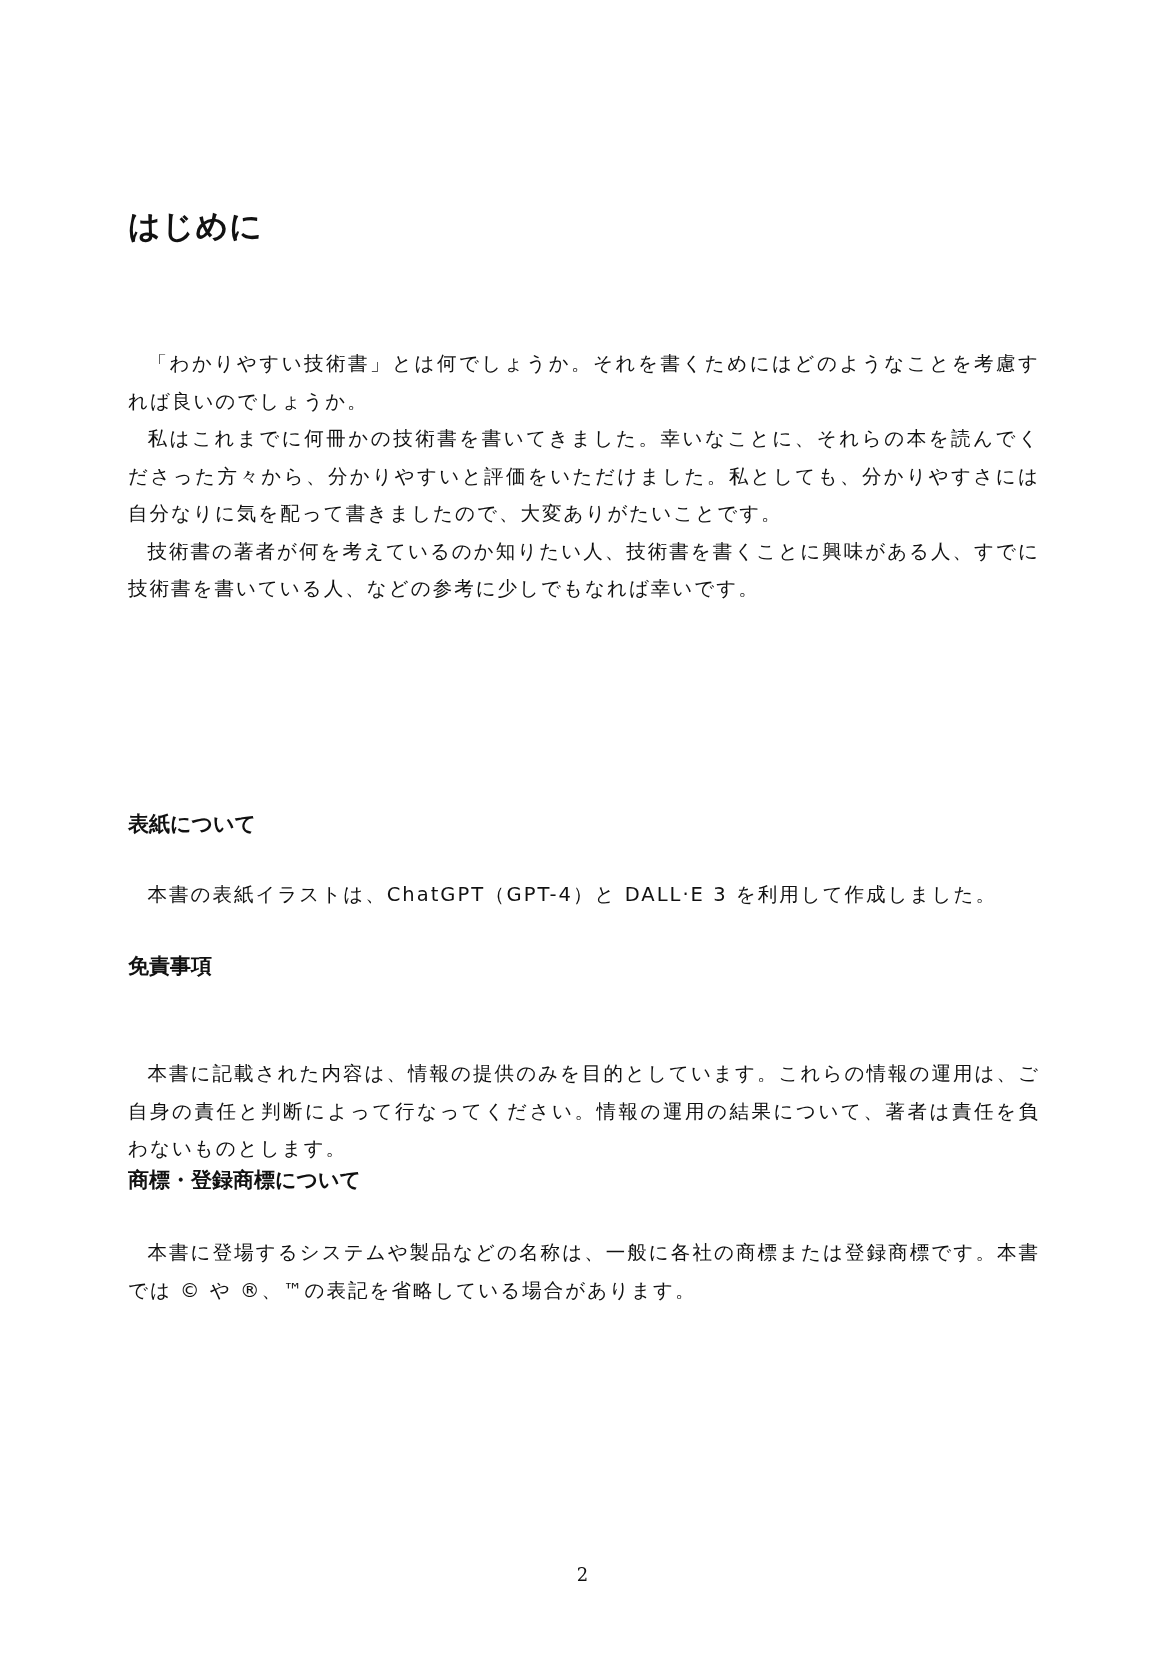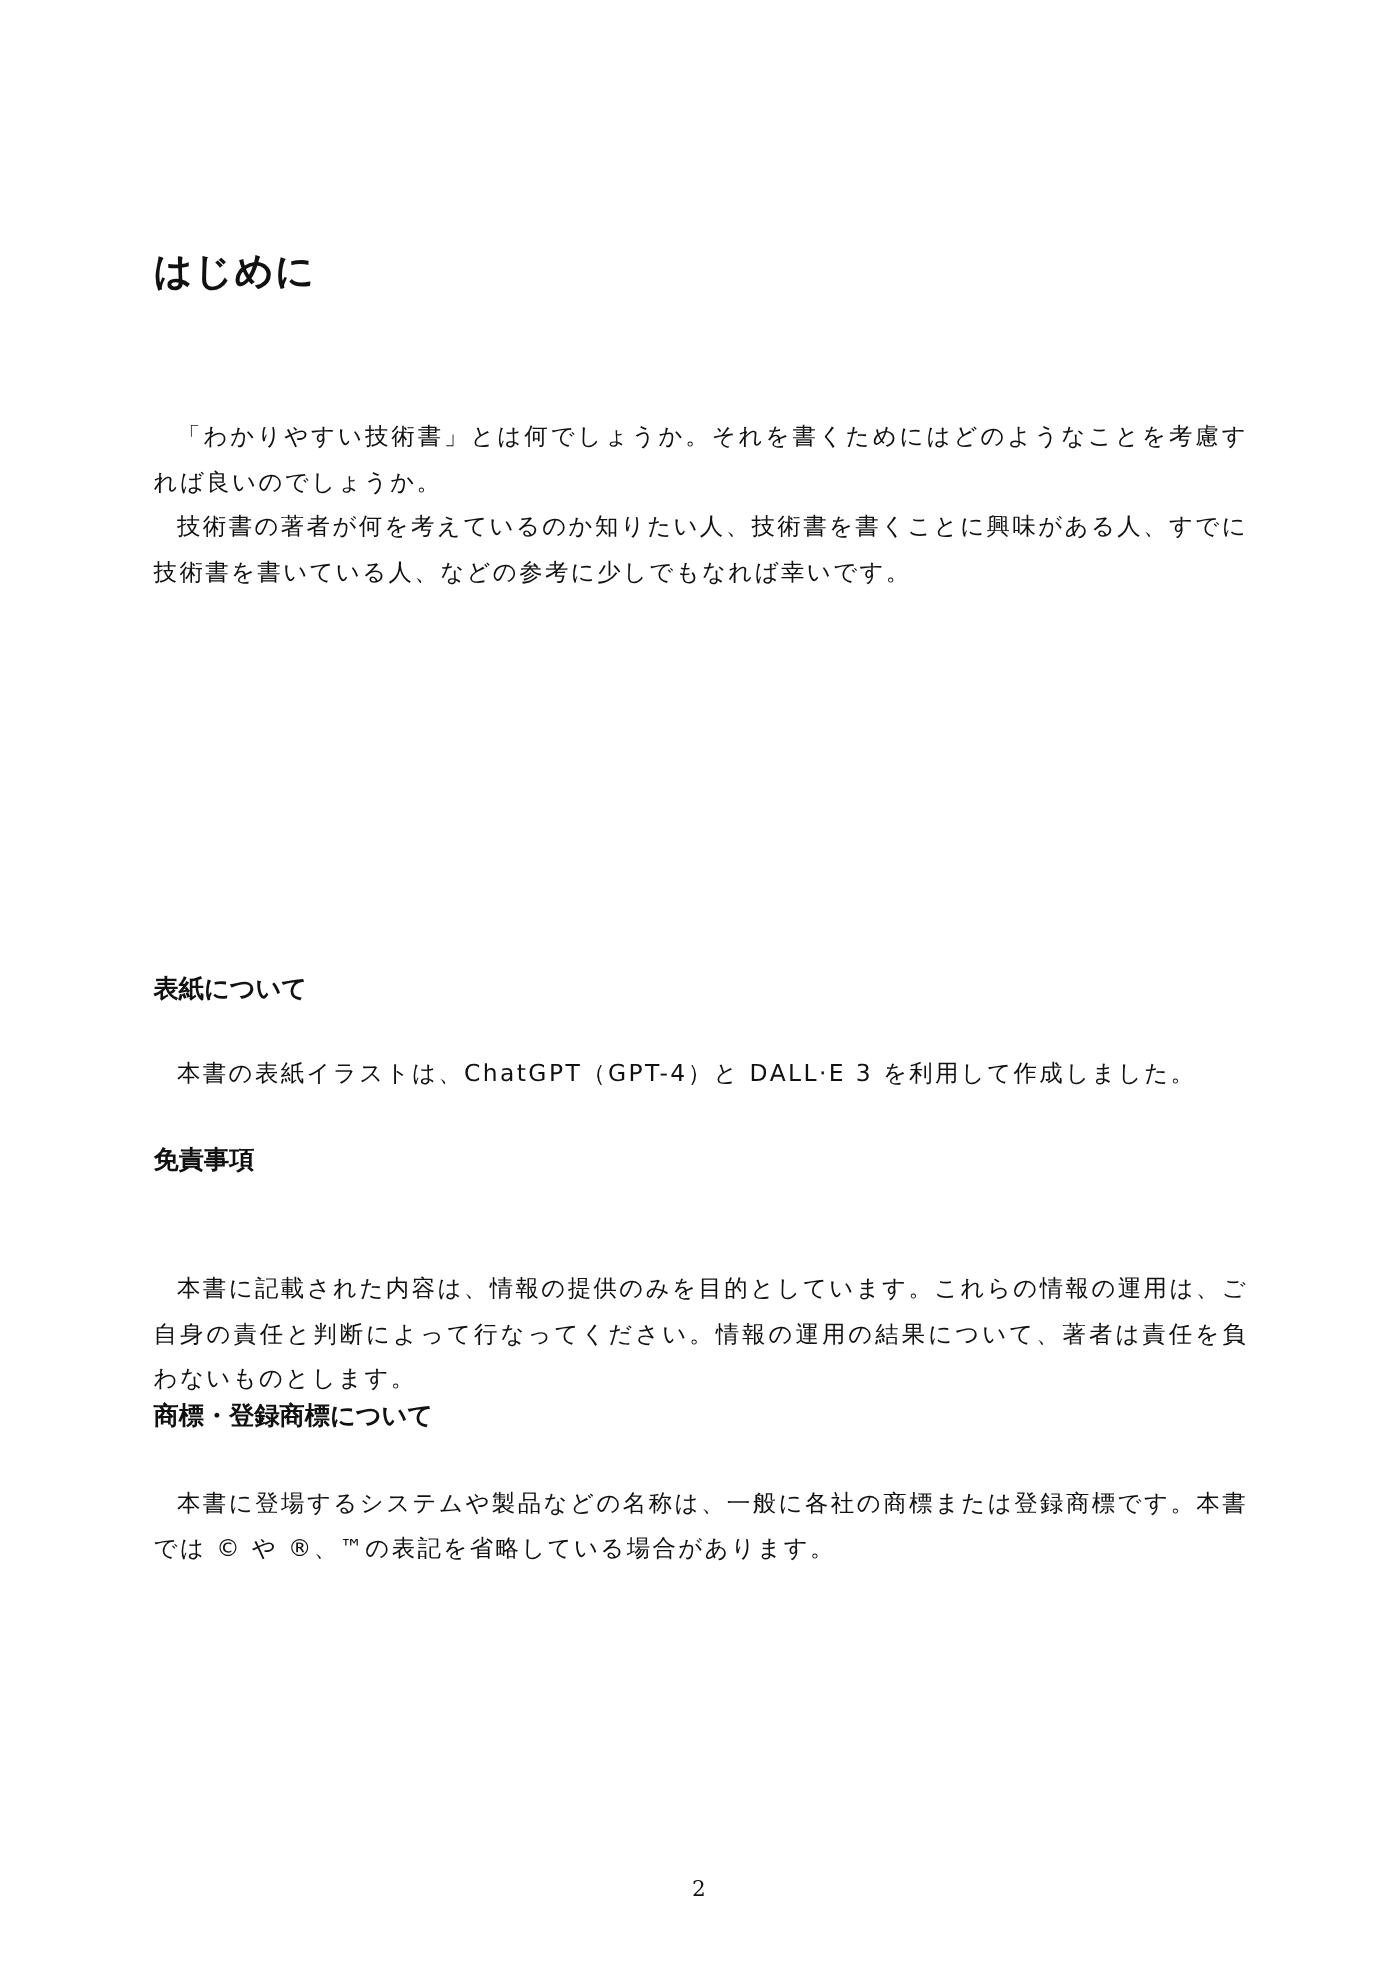--- a/index.html
+++ b/index.html
@@ -68,20 +68,21 @@
   </style>
 </head>
 <body>
 
 <div class="page">
 
   <h1 class="h1">はじめに</h1>
 
   <div class="para-block" style="top:320px;margin-top:25px;">
     <p class="para">「わかりやすい技術書」とは何でしょうか。それを書くためにはどのようなことを考慮すれば良いのでしょうか。</p>
+    <p class="para">私はこれまでに何冊かの技術書を書いてきました。幸いなことに、それらの本を読んでくださった方々から、分かりやすいと評価をいただけました。私としても、分かりやすさには自分なりに気を配って書きましたので、大変ありがたいことです。</p>
     <p class="para">技術書の著者が何を考えているのか知りたい人、技術書を書くことに興味がある人、すでに技術書を書いている人、などの参考に少しでもなれば幸いです。</p>
   </div>
 
   <h2 class="h2" style="top:804px;">表紙について</h2>
   <div class="para-block" style="top:876px;">
     <p class="para">本書の表紙イラストは、ChatGPT（GPT-4）と DALL·E 3 を利用して作成しました。</p>
   </div>
 
   <h2 class="h2" style="top:946px;text-align:center;">免責事項</h2>
   <div class="para-block" style="top:1055px;">

